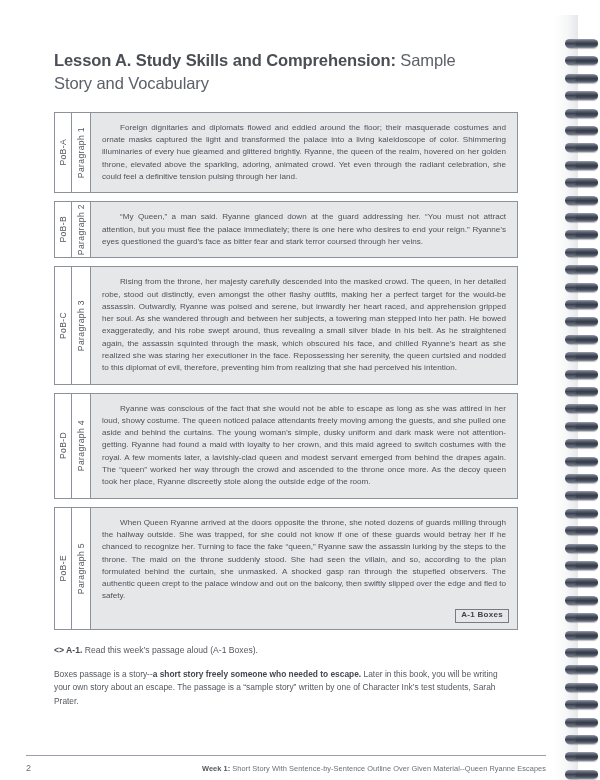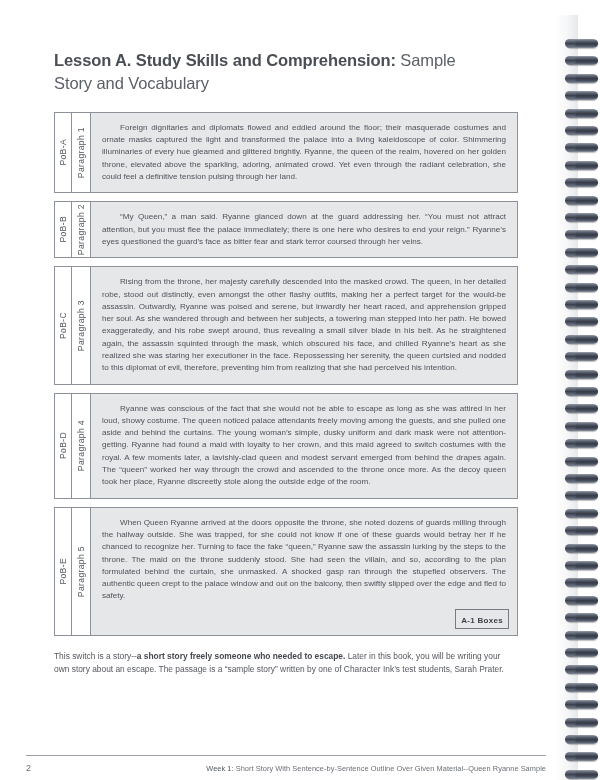--- a/index.html
+++ b/index.html
@@ -146,21 +146,21 @@
   .ptext p {
     margin: 3px;
     text-indent: 18px;
   }
   .a1-badge {
     display: inline-block;
     float: right;
     margin-top: 3px;
     border: 1px solid #777b83;
     background: #e6e7e9;
-    padding: 7px 5px 2px 5px;
+    padding: 1px 5px 2px 5px;
     font-size: 8px;
     font-weight: bold;
     color: #3f434a;
     letter-spacing: 0.3px;
     line-height: 1.1;
   }
 
   
   #notes {
     padding-left: 26px;
@@ -199,21 +199,21 @@
     color: #6a6e76;
     flex: 0 0 auto;
   }
   #footer-title {
     flex: 1 1 auto;
     text-align: right;
     font-size: 7.4px;
     color: #6a6e76;
     letter-spacing: 0.05px;
   }
-  #footer-title .b { font-weight: normal; color: #53575e; }
+  #footer-title .b { font-weight: bold; color: #53575e; }
 </style>
 </head>
 <body>
 
 <div id="page">
 
   <div id="content">
 
     <h1 id="heading">
       <span class="hd-bold">Lesson A. Study Skills and Comprehension:</span><span class="hd-rest"> Sample Story and Vocabulary</span>
@@ -278,30 +278,31 @@
         </div>
         <div class="ptext">
           <p>When Queen Ryanne arrived at the doors opposite the throne, she noted dozens of guards milling through the hallway outside. She was trapped, for she could not know if one of these guards would betray her if he chanced to recognize her. Turning to face the fake “queen,” Ryanne saw the assassin lurking by the steps to the throne. The maid on the throne suddenly stood. She had seen the villain, and so, according to the plan formulated behind the curtain, she unmasked. A shocked gasp ran through the stupefied observers. The authentic queen crept to the palace window and out on the balcony, then swiftly slipped over the edge and fled to safety.</p>
           <span class="a1-badge">A-1 Boxes</span>
         </div>
       </div>
 
     </div>
 
     <div id="notes">
-      <p class="note-line note-body"><span>This switch is a story--</span><span class="b">a short story freely someone who needed to escape.</span><span> Later in this book, you will be writing your own story about an escape. The passage is a “sample story” written by one of Character Ink’s test students, Sarah Prater.</span></p>
+      <p class="note-line"><span class="b">&lt;&gt; A-1.</span><span> Read this week’s passage aloud (A-1 Boxes).</span></p>
+      <p class="note-line note-body"><span>Boxes passage is a story--</span><span class="b">a short story freely someone who needed to escape.</span><span> Later in this book, you will be writing your own story about an escape. The passage is a “sample story” written by one of Character Ink’s test students, Sarah Prater.</span></p>
     </div>
 
   </div>
 
   <div id="footer">
     <div id="footer-rule"></div>
     <div id="footer-row">
       <div id="page-number">2</div>
-      <div id="footer-title"><span class="b">Week 1:</span><span> Short Story With Sentence-by-Sentence Outline Over Given Material--Queen Ryanne Sample</span></div>
+      <div id="footer-title"><span class="b">Week 1:</span><span> Short Story With Sentence-by-Sentence Outline Over Given Material--Queen Ryanne Escapes</span></div>
     </div>
   </div>
 
   <div id="page-edge-shade"></div>
 
   <div id="spiral">
       <div class="coil" style="top: 24px;"></div>
       <div class="coil" style="top: 41.4px;"></div>
       <div class="coil" style="top: 58.8px;"></div>
       <div class="coil" style="top: 76.2px;"></div>

